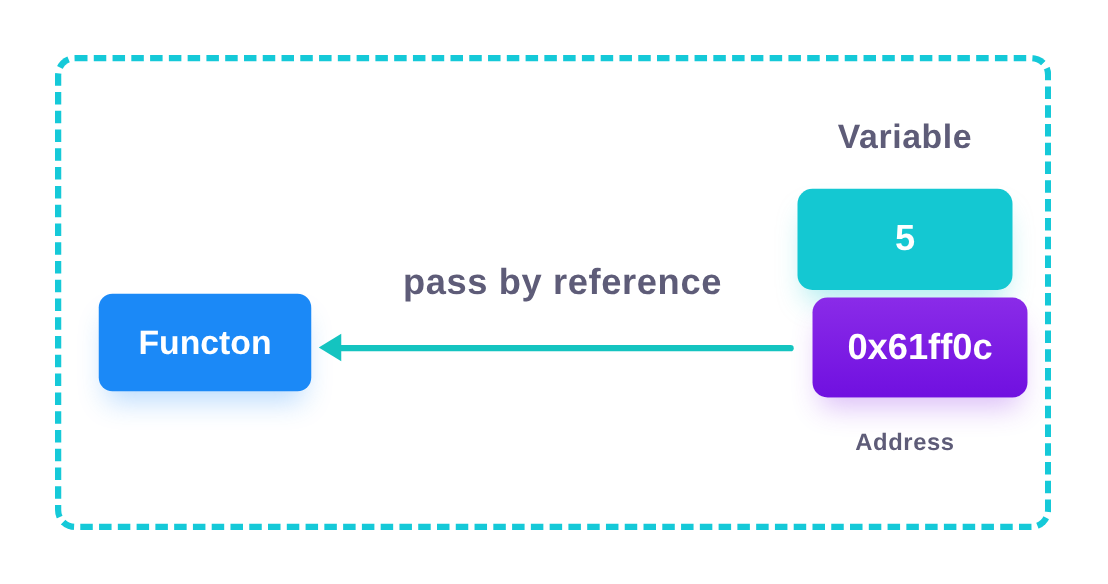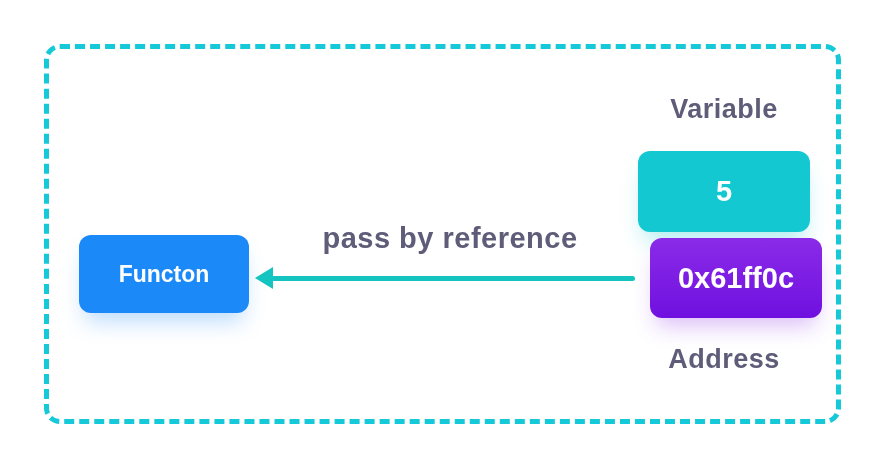--- a/index.html
+++ b/index.html
@@ -35,25 +35,25 @@
   .variable-label {
     left: 638px;
     top: 94px;
     width: 172px;
     font-size: 27px;
   }
   .address-label {
     left: 638px;
     top: 344px;
     width: 172px;
-    font-size: 27px;
+    font-size: 19px;
   }
   .arrow-label {
     left: 280px;
-    top: 222px;
+    top: 210px;
     width: 340px;
     font-size: 29px;
   }
   .box {
     position: absolute;
     display: flex;
     align-items: center;
     justify-content: center;
     border-radius: 12px;
     color: var(--box-text, #ffffff);
@@ -78,23 +78,24 @@
       var(--address-box-top, #8a2be8),
       var(--address-box-bottom, #7010e0));
     box-shadow: 0 14px 22px -6px rgba(138, 43, 232, 0.30);
     margin-left: 12px;
   }
   .function-box {
     left: 79px;
     top: 235px;
     width: 170px;
     height: 78px;
-    font-size: 23px;
+    font-size: 27px;
     background: var(--function-box, #1b89f7);
     box-shadow: 0 14px 22px -6px rgba(27, 137, 247, 0.30);
+    border-radius: 11px;
   }
   .arrow-line {
     position: absolute;
     left: 270px;
     top: 276px;
     width: 365px;
     height: 5px;
     border-radius: 3px;
     background: var(--arrow, #14c4c0);
   }

